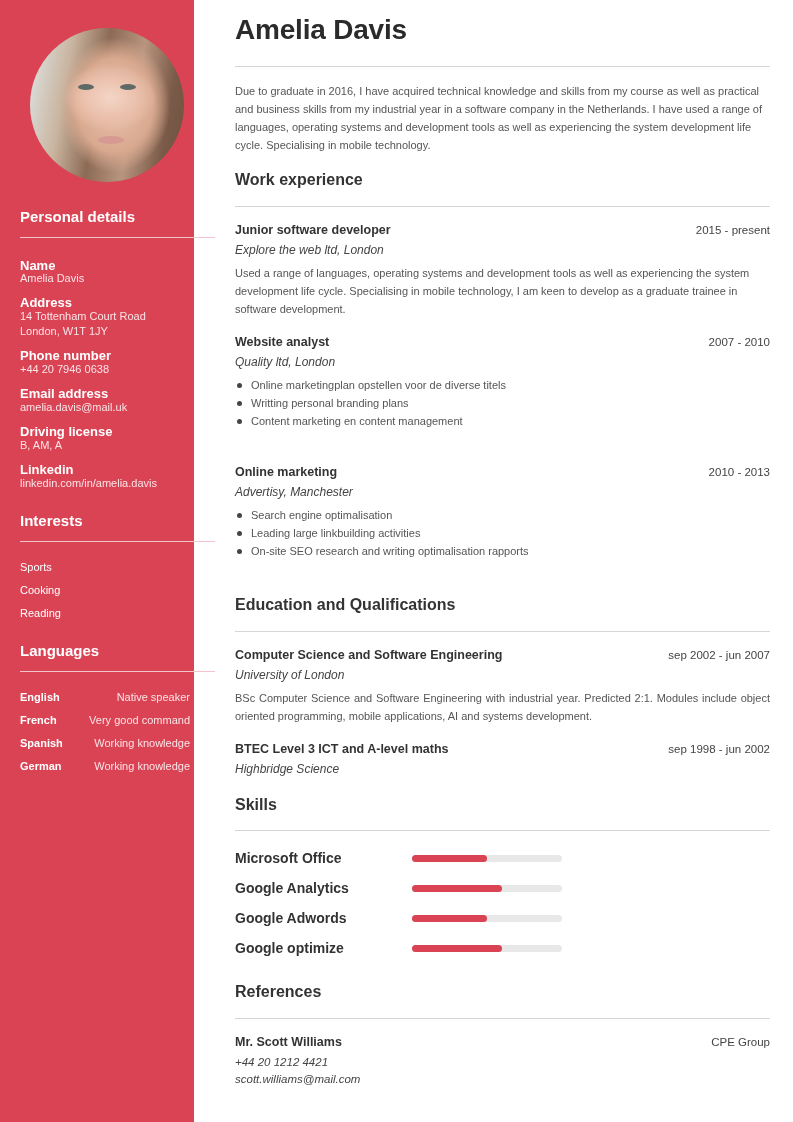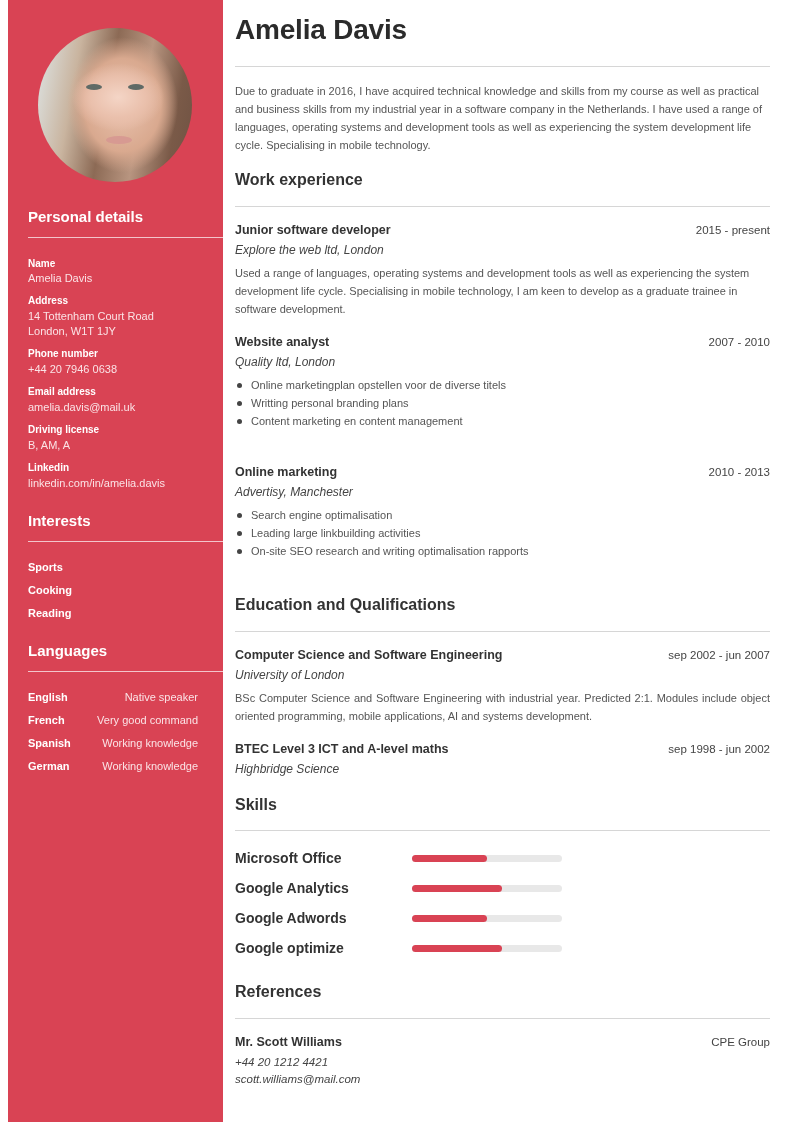--- a/index.html
+++ b/index.html
@@ -1,40 +1,40 @@
 <!DOCTYPE html>
 <html><head>
 <meta charset="utf-8">
 <style>
   * { box-sizing: border-box; margin: 0; padding: 0; }
   html, body { width: 793px; height: 1122px; background: #ffffff; overflow: hidden; }
   body { font-family: "Liberation Sans", "DejaVu Sans", sans-serif; color: #333; position: relative; }
 
   .sidebar {
-    position: absolute; left: 8px; top: 0; width: 215px; height: 1122px;
+    position: absolute; left: 0; top: 0; width: 194px; height: 1122px;
     background: #d94354; color: #fff;
   }
   .photo {
     position: absolute; left: 30px; top: 28px; width: 154px; height: 154px; border-radius: 50%;
     background:
       radial-gradient(ellipse 30% 22% at 52% 45%, #f4d5c6 0%, #eac0ac 60%, rgba(234,192,172,0) 100%),
       radial-gradient(ellipse 45% 55% at 55% 50%, #e9c2ae 0%, #d9a98f 55%, rgba(0,0,0,0) 80%),
       linear-gradient(100deg, #dfe7e8 0%, #c9b49f 25%, #8c6a55 45%, #b89580 65%, #7a5a48 85%, #6f5243 100%);
     overflow: hidden;
   }
   .photo .eye { position: absolute; width: 16px; height: 6px; border-radius: 50%; background: #5f6a66; top: 56px; }
   .photo .lips { position: absolute; left: 68px; top: 108px; width: 26px; height: 8px; border-radius: 50%; background: #d79a92; }
 
   .side-heading {
     position: absolute; left: 20px; font-size: 15px; font-weight: bold; color: #fff;
   }
   .side-rule { position: absolute; left: 20px; width: 195px; height: 1px; background: #f3c5cb; }
-  .pd-label { position: absolute; left: 20px; font-size: 10px; font-weight: bold; color: #fff; }
+  .pd-label { position: absolute; left: 20px; font-size: 13px; font-weight: bold; color: #fff; }
   .pd-value { position: absolute; left: 20px; font-size: 11px; color: #fbe3e6; line-height: 15px; }
-  .interest { position: absolute; left: 20px; font-size: 11px; font-weight: bold; color: #fff; }
+  .interest { position: absolute; left: 20px; font-size: 11px; font-weight: normal; color: #fff; }
   .lang-row { position: absolute; left: 20px; width: 170px; font-size: 11px; display: flex; justify-content: space-between; }
   .lang-name { font-weight: bold; color: #fff; }
   .lang-level { color: #fbe3e6; }
 
   .main { position: absolute; left: 235px; top: 0; width: 535px; }
   .name-title { position: absolute; top: 14px; left: 0; font-size: 28px; font-weight: bold; color: #2b2b2b; letter-spacing: -0.2px; }
   .rule { position: absolute; left: 0; width: 535px; height: 1px; background: #d6d6d6; }
   .para { position: absolute; left: 0; width: 535px; font-size: 11px; line-height: 18px; color: #555; }
   .section-title { position: absolute; left: 0; font-size: 16px; font-weight: bold; color: #333; }
   .item-head { position: absolute; left: 0; width: 535px; display: flex; justify-content: space-between; align-items: baseline; }

